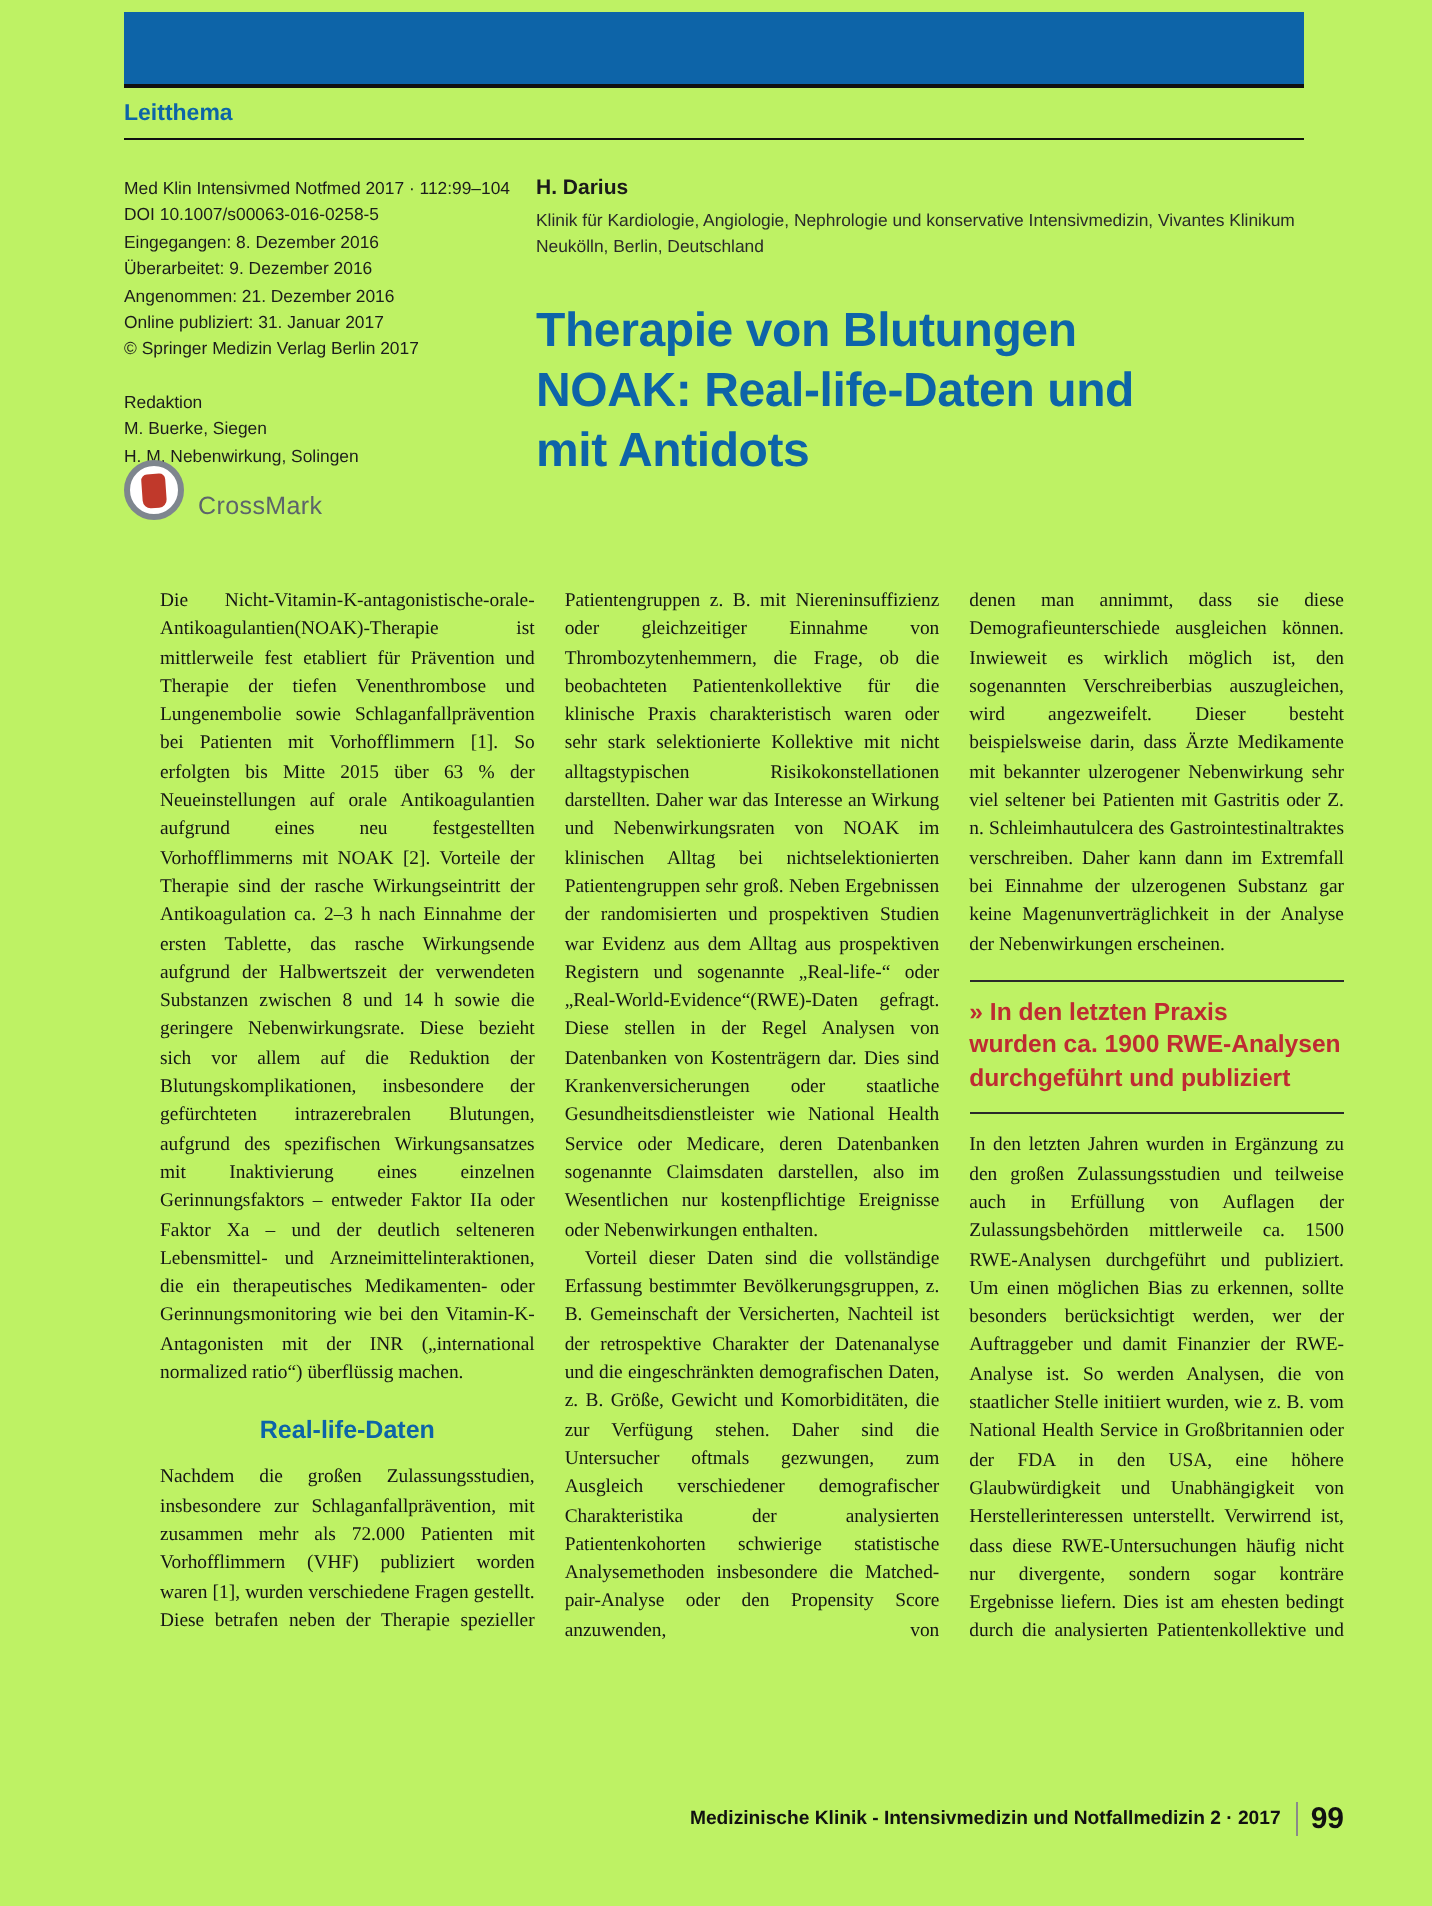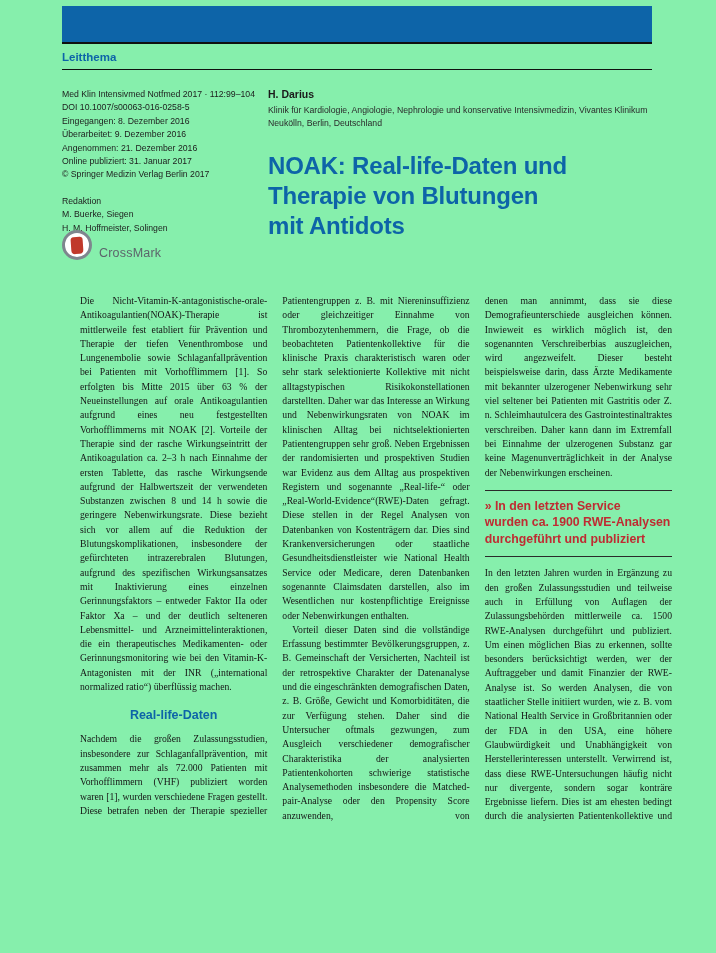--- a/index.html
+++ b/index.html
@@ -1,17 +1,17 @@
 <!DOCTYPE html>
 <html><head>
 <meta charset="utf-8">
 <style>
   html,body { margin:0; padding:0; background:#e8e8e8; }
   .page {
-    position:relative; width:716px; height:953px; background:#86efac;
+    position:relative; width:716px; height:953px; background:#bef264;
     font-family:"Liberation Sans", sans-serif; color:#1a1a1a; overflow:hidden;
     margin:0 auto;
   }
   
   .topbar {
     position:absolute; left:62px; top:6px; width:590px; height:36px;
     border-bottom:2px solid #101010;
   }
   .section-row {
     position:absolute; left:62px; top:44px; width:590px;
@@ -81,60 +81,65 @@
     <div class="meta-line">Med Klin Intensivmed Notfmed 2017 · 112:99–104</div>
     <div class="meta-line">DOI 10.1007/s00063-016-0258-5</div>
     <div class="meta-line">Eingegangen: 8. Dezember 2016</div>
     <div class="meta-line">Überarbeitet: 9. Dezember 2016</div>
     <div class="meta-line">Angenommen: 21. Dezember 2016</div>
     <div class="meta-line">Online publiziert: 31. Januar 2017</div>
     <div class="meta-line">© Springer Medizin Verlag Berlin 2017</div>
     <div class="redaktion">
       <div class="meta-line redaktion-label">Redaktion</div>
       <div class="meta-line">M. Buerke, Siegen</div>
-      <div class="meta-line">H. M. Hoffmeister, Solingen</div>
+      <div class="meta-line">H. M. Nebenwirkung, Solingen</div>
     </div>
   </div>
 
   <div class="crossmark">
     <div class="cm-circle">
       <div class="cm-shape"></div>
     </div>
     <span class="cm-label">CrossMark</span>
   </div>
 
   <div class="head-col">
     <div class="author">H. Darius</div>
     <div class="affiliation">Klinik für Kardiologie, Angiologie, Nephrologie und konservative Intensivmedizin, Vivantes Klinikum Neukölln, Berlin, Deutschland</div>
     <h1 class="article-title" style="margin-bottom:0; color:#0d64a8;">
+      <span>Therapie von Blutungen</span>
       <span>NOAK: Real-life-Daten und</span>
-      <span>Therapie von Blutungen</span>
       <span>mit Antidots</span>
     </h1>
   </div>
 
   <div class="body-cols">
 
     <div class="col">
       <p>Die Nicht-Vitamin-K-antagonistische-orale-Antikoagulantien(NOAK)-Therapie ist mittlerweile fest etabliert für Prävention und Therapie der tiefen Venenthrombose und Lungenembolie sowie Schlaganfallprävention bei Patienten mit Vorhofflimmern [1]. So erfolgten bis Mitte 2015 über 63 % der Neueinstellungen auf orale Antikoagulantien aufgrund eines neu festgestellten Vorhofflimmerns mit NOAK [2]. Vorteile der Therapie sind der rasche Wirkungseintritt der Antikoagulation ca. 2–3 h nach Einnahme der ersten Tablette, das rasche Wirkungsende aufgrund der Halbwertszeit der verwendeten Substanzen zwischen 8 und 14 h sowie die geringere Nebenwirkungsrate. Diese bezieht sich vor allem auf die Reduktion der Blutungskomplikationen, insbesondere der gefürchteten intrazerebralen Blutungen, aufgrund des spezifischen Wirkungsansatzes mit Inaktivierung eines einzelnen Gerinnungsfaktors – entweder Faktor IIa oder Faktor Xa – und der deutlich selteneren Lebensmittel- und Arzneimittelinteraktionen, die ein therapeutisches Medikamenten- oder Gerinnungsmonitoring wie bei den Vitamin-K-Antagonisten mit der INR („international normalized ratio“) überflüssig machen.</p>
       <div class="subheading" style="color:#0d64a8;text-align:center;">Real-life-Daten</div>
       <p class="cont">Nachdem die großen Zulassungsstudien, insbesondere zur Schlaganfallprävention, mit zusammen mehr als 72.000 Patienten mit Vorhofflimmern (VHF) publiziert worden waren [1], wurden verschiedene Fragen gestellt. Diese betrafen neben der Therapie spezieller</p>
     </div>
 
     <div class="col">
       <p>Patientengruppen z. B. mit Niereninsuffizienz oder gleichzeitiger Einnahme von Thrombozytenhemmern, die Frage, ob die beobachteten Patientenkollektive für die klinische Praxis charakteristisch waren oder sehr stark selektionierte Kollektive mit nicht alltagstypischen Risikokonstellationen darstellten. Daher war das Interesse an Wirkung und Nebenwirkungsraten von NOAK im klinischen Alltag bei nichtselektionierten Patientengruppen sehr groß. Neben Ergebnissen der randomisierten und prospektiven Studien war Evidenz aus dem Alltag aus prospektiven Registern und sogenannte „Real-life-“ oder „Real-World-Evidence“(RWE)-Daten gefragt. Diese stellen in der Regel Analysen von Datenbanken von Kostenträgern dar. Dies sind Krankenversicherungen oder staatliche Gesundheitsdienstleister wie National Health Service oder Medicare, deren Datenbanken sogenannte Claimsdaten darstellen, also im Wesentlichen nur kostenpflichtige Ereignisse oder Nebenwirkungen enthalten.</p>
       <p class="cont indent">Vorteil dieser Daten sind die vollständige Erfassung bestimmter Bevölkerungsgruppen, z. B. Gemeinschaft der Versicherten, Nachteil ist der retrospektive Charakter der Datenanalyse und die eingeschränkten demografischen Daten, z. B. Größe, Gewicht und Komorbiditäten, die zur Verfügung stehen. Daher sind die Untersucher oftmals gezwungen, zum Ausgleich verschiedener demografischer Charakteristika der analysierten Patientenkohorten schwierige statistische Analysemethoden insbesondere die Matched-pair-Analyse oder den Propensity Score anzuwenden, von</p>
     </div>
 
     <div class="col">
       <p>denen man annimmt, dass sie diese Demografieunterschiede ausgleichen können. Inwieweit es wirklich möglich ist, den sogenannten Verschreiberbias auszugleichen, wird angezweifelt. Dieser besteht beispielsweise darin, dass Ärzte Medikamente mit bekannter ulzerogener Nebenwirkung sehr viel seltener bei Patienten mit Gastritis oder Z. n. Schleimhautulcera des Gastrointestinaltraktes verschreiben. Daher kann dann im Extremfall bei Einnahme der ulzerogenen Substanz gar keine Magenunverträglichkeit in der Analyse der Nebenwirkungen erscheinen.</p>
       <div class="pullquote" style="color:#bf2b32;">
-        <span>» In den letzten Service</span>
+        <span>» In den letzten Praxis</span>
         <span>wurden ca. 1900 RWE-Analysen</span>
         <span>durchgeführt und publiziert</span>
       </div>
       <p class="cont">In den letzten Jahren wurden in Ergänzung zu den großen Zulassungsstudien und teilweise auch in Erfüllung von Auflagen der Zulassungsbehörden mittlerweile ca. 1500 RWE-Analysen durchgeführt und publiziert. Um einen möglichen Bias zu erkennen, sollte besonders berücksichtigt werden, wer der Auftraggeber und damit Finanzier der RWE-Analyse ist. So werden Analysen, die von staatlicher Stelle initiiert wurden, wie z. B. vom National Health Service in Großbritannien oder der FDA in den USA, eine höhere Glaubwürdigkeit und Unabhängigkeit von Herstellerinteressen unterstellt. Verwirrend ist, dass diese RWE-Untersuchungen häufig nicht nur divergente, sondern sogar konträre Ergebnisse liefern. Dies ist am ehesten bedingt durch die analysierten Patientenkollektive und</p>
     </div>
 
   </div>
 
+  <div class="footer">
+    <span class="footer-journal">Medizinische Klinik - Intensivmedizin und Notfallmedizin 2 · 2017</span>
+    <span class="footer-divider"></span>
+    <span class="footer-page">99</span>
+  </div>
 
 </div>
 
 </body></html>

